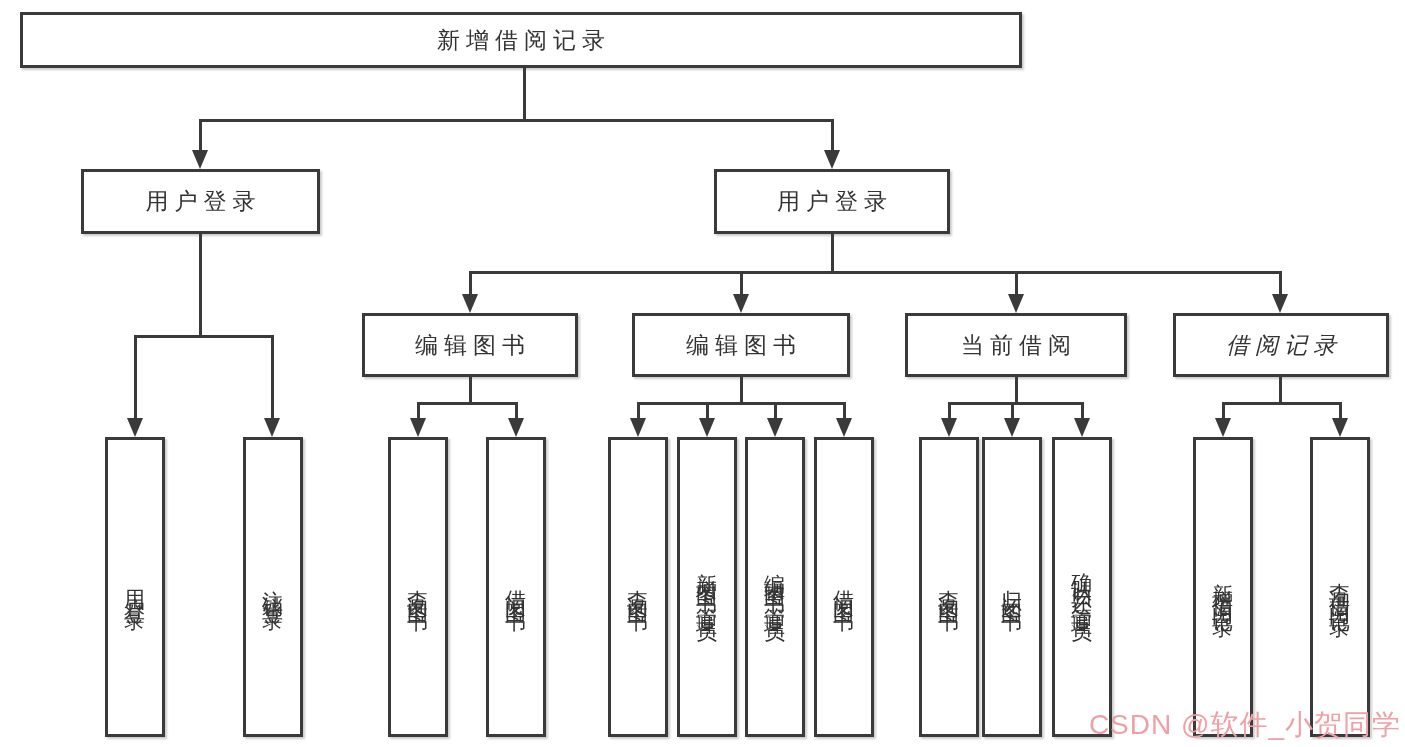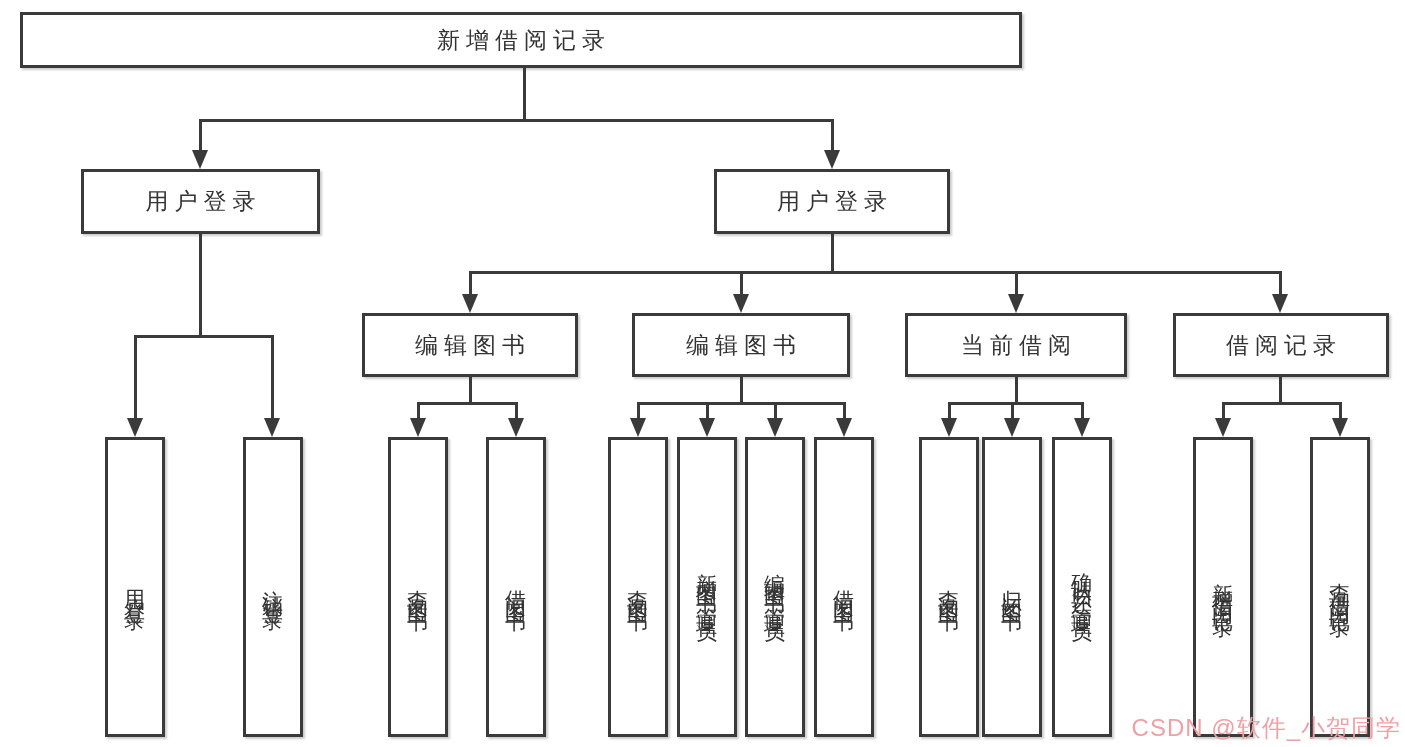--- a/index.html
+++ b/index.html
@@ -56,21 +56,21 @@
     width: 0; height: 0;
     border-left: 8px solid transparent;
     border-right: 8px solid transparent;
     border-top: 19px solid #3a3a3a;
   }
   
   .watermark {
     position: absolute;
     right: 4px;
     bottom: 3px;
-    font-size: 24px;
+    font-size: 28px;
     color: #efa0a5;
     letter-spacing: 1px;
     white-space: nowrap;
   }
 </style>
 </head>
 <body>
 
 <div class="canvas">
 
@@ -100,21 +100,21 @@
   <div class="vline" style="left:740px; top:271px; height:24px;"></div>
   <div class="arr" style="left:733px; top:294px;"></div>
   <div class="vline" style="left:1015px; top:271px; height:24px;"></div>
   <div class="arr" style="left:1008px; top:294px;"></div>
   <div class="vline" style="left:1279px; top:271px; height:24px;"></div>
   <div class="arr" style="left:1272px; top:294px;"></div>
 
   <div class="node" style="left:362px; top:313px; width:216px; height:64px;">编辑图书</div>
   <div class="node" style="left:632px; top:313px; width:218px; height:64px;">编辑图书</div>
   <div class="node" style="left:905px; top:313px; width:222px; height:64px;">当前借阅</div>
-  <div class="node" style="left:1173px; top:313px; width:216px; height:64px;">借阅记录</div>
+  <div class="node" style="left:1173px; top:313px; width:216px; height:64px;font-style:italic;">借阅记录</div>
 
   <div class="vline" style="left:469px; top:377px; height:28px;"></div>
   <div class="hline" style="left:417px; top:402px; width:101px;"></div>
   <div class="vline" style="left:417px; top:402px; height:17px;"></div>
   <div class="arr" style="left:410px; top:418px;"></div>
   <div class="vline" style="left:515px; top:402px; height:17px;"></div>
   <div class="arr" style="left:508px; top:418px;"></div>
 
   <div class="vline" style="left:740px; top:377px; height:28px;"></div>
   <div class="hline" style="left:637px; top:402px; width:209px;"></div>

